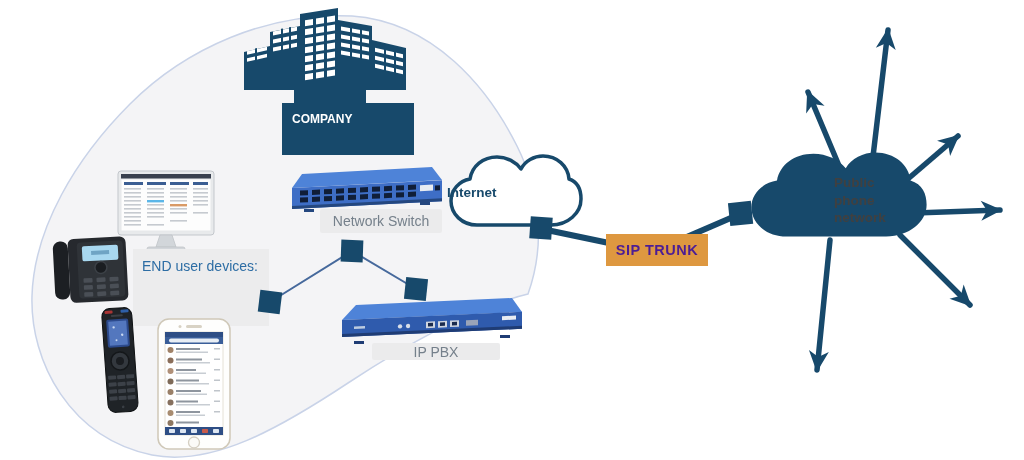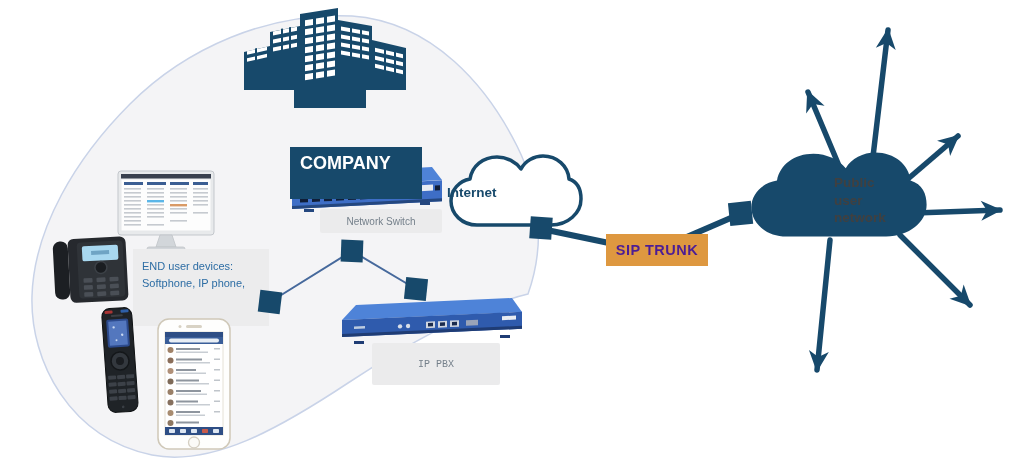--- a/index.html
+++ b/index.html
@@ -7,29 +7,29 @@
     --device_blue:#3E6EC6; --device_blue_top:#4E83D8; --label_box_bg:#EBEBEC;
     --label_text:#75808B; --end_text_blue:#2D6DA4; --connector_line:#46699C;
   }
   html,body{margin:0;padding:0;background:#fff;}
   #stage{position:relative;width:1024px;height:460px;overflow:hidden;background:#fff;
          font-family:"Liberation Sans","DejaVu Sans",sans-serif;}
   .abs{position:absolute;}
   svg{display:block;overflow:visible;}
   .layer{position:absolute;left:0;top:0;width:1024px;height:460px;pointer-events:none;}
 
-  .company-label{left:290px;top:103px;width:132px;height:52px;background:var(--navy);
-    color:#fff;font-weight:bold;font-size:18px;line-height:19px;padding:7px 0 0 10px;
-    box-sizing:border-box;margin-top:44px;}
+  .company-label{left:282px;top:103px;width:132px;height:52px;background:var(--navy);
+    color:#fff;font-weight:bold;font-size:12px;line-height:19px;padding:7px 0 0 10px;
+    box-sizing:border-box;}
   .gray-label{background:var(--label_box_bg);color:var(--label_text);text-align:center;
-    border-radius:2px;font-size:10px;display:flex;align-items:center;justify-content:center;}
+    border-radius:2px;font-size:14px;display:flex;align-items:center;justify-content:center;}
   .nsw-label{left:320px;top:209px;width:122px;height:24px;}
-  .pbx-label{left:372px;top:343px;width:128px;height:42px;font-family:Liberation Mono, monospace;}
+  .pbx-label{left:372px;top:343px;width:128px;height:17px;}
   .end-box{left:133px;top:249px;width:136px;height:77px;background:#ECECED;
-    color:var(--end_text_blue);font-size:11px;line-height:17px;padding:9px 0 0 9px;
+    color:var(--end_text_blue);font-size:14px;line-height:17px;padding:9px 0 0 9px;
     box-sizing:border-box;}
   .sip-label{left:606px;top:234px;width:102px;height:32px;background:var(--orange);
     color:#4c1d95;font-weight:bold;font-size:14.5px;letter-spacing:.5px;display:flex;
     align-items:center;justify-content:center;z-index:6;}
   .cloud-wrap{z-index:3;}
   .internet-text{position:absolute;left:0;top:36px;width:100%;text-align:left;
     color:var(--navy);font-weight:bold;font-size:13.5px;}
   .public-text{position:absolute;left:88px;top:30px;color:#404040;font-weight:bold;
     font-size:13.5px;line-height:17.5px;}
 </style>
@@ -245,21 +245,20 @@
         <rect x="76" y="42" width="15" height="1.6"></rect>
     </g>
     <rect x="30" y="30" width="17" height="2.4" fill="#5BB6E8"></rect>
     <rect x="53" y="34" width="17" height="2.4" fill="#D99A66"></rect>
     <polygon points="43,65 55,65 59,77 39,77" fill="#D2D6DA" stroke="#C0C4C8" stroke-width="0.8"></polygon>
     <rect x="30" y="77" width="38" height="4.5" rx="2" fill="#D2D6DA" stroke="#C0C4C8" stroke-width="0.8"></rect>
   </svg>
 
   <div class="abs end-box" style="z-index:3">
     <div>END user devices:</div>
-    <div>Softphone, IP phone,</div>
   </div>
 
   <svg class="abs" style="left:52px;top:230px;z-index:3" width="78" height="80" viewBox="0 0 78 80">
     <g transform="rotate(-3 39 40)">
       <rect x="17" y="8" width="58" height="64" rx="6" fill="#26292E"></rect>
       <rect x="2" y="10" width="15" height="58" rx="7" fill="#1C1F23"></rect>
       <rect x="26" y="12" width="46" height="56" rx="4" fill="#2F3338"></rect>
       <rect x="31" y="16" width="36" height="15" rx="2" fill="#A8D8F0"></rect>
       <rect x="40" y="21" width="18" height="4" fill="#6FA4C4"></rect>
       <circle cx="49" cy="38" r="6" fill="#1A1D21" stroke="#3C4147" stroke-width="1.5"></circle>
@@ -369,21 +368,21 @@
   </div>
 
   <div class="abs cloud-wrap" style="left:746px;top:144px;width:186px;height:112px">
     <svg width="186" height="112" viewBox="0 0 138 92" preserveAspectRatio="none">
       <path d="M104 76 L30 76 C15 76 4 65 4 52 C4 41 12 32 23 30 C25 17 36 8 50 8
                C60 8 69 13 74 20 C78 12 87 7 96 7 C110 7 121 17 122 30
                C131 33 134 41 134 50 C134 64 121 76 104 76 Z" fill="var(--navy)"></path>
     </svg>
     <div class="public-text">
       <div>Public</div>
-      <div>user</div>
+      <div>phone</div>
       <div>network</div>
     </div>
   </div>
 
   <svg class="layer" style="z-index:5">
     <polyline points="270,302 352,251 416,289" fill="none" stroke="var(--connector_line)" stroke-width="2"></polyline>
     <polyline points="542,229 652,252 740,214" fill="none" stroke="var(--navy)" stroke-width="6" stroke-linecap="round" stroke-linejoin="round"></polyline>
     <g fill="var(--navy)">
       <rect x="259" y="291" width="22" height="22" transform="rotate(7 270 302)"></rect>
       <rect x="341" y="240" width="22" height="22" transform="rotate(2 352 251)"></rect>

